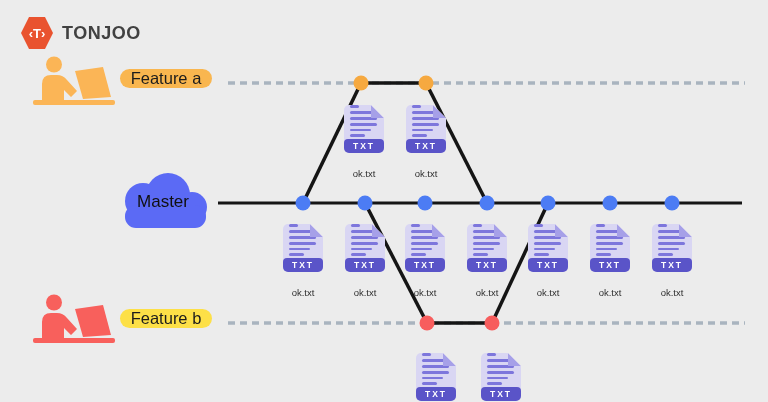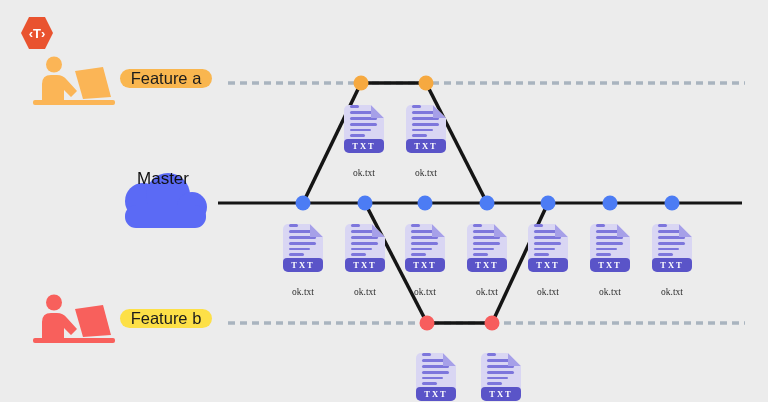--- a/index.html
+++ b/index.html
@@ -16,32 +16,32 @@
 
   
   .badge{
     height:19px;border-radius:10px;display:flex;align-items:center;justify-content:center;
     font-size:16.5px;color:#1c1c1c;width:92px;
   }
   .badge-a{left:120px;top:69px;background:#F9B64F;}
   .badge-b{left:120px;top:309px;background:#fde047;}
 
   
-  .cloud-wrap{left:112px;top:169px;width:102px;height:66px;display:flex;align-items:flex-start;justify-content:center;}
+  .cloud-wrap{left:112px;top:169px;width:102px;height:66px;display:flex;align-items:center;justify-content:center;}
   .cloud-wrap .cloud-svg{position:absolute;left:0;top:0;}
   .cloud-label{position:relative;font-size:17px;color:#101010;}
 
   
   .dot{width:15px;height:15px;border-radius:50%;transform:translate(-50%,-50%);}
   .dot-a{background:#F6A940;}
   .dot-m{background:#4C7CF4;}
   .dot-b{background:#F75D5D;}
 
   
-  .file{width:44px;text-align:center;font-family:Liberation Serif, serif;}
+  .file{width:44px;text-align:center;}
   .doc{
     position:relative;width:40px;height:48px;margin:0 auto;
     background:#D9D6F3;border-radius:5px;
     clip-path:polygon(0 0,27px 0,40px 13px,40px 100%,0 100%);
   }
   .fold{position:absolute;top:0;right:0;width:13px;height:13px;background:#A6A0E8;
     clip-path:polygon(0 0,100% 100%,0 100%);}
   .bar{display:block;height:3px;background:#7D76DC;border-radius:1.5px;margin:3px 0 0 6px;}
   .b1{width:9px;margin-top:8px;height:2.5px;}
   .b2{width:27px;}
@@ -57,20 +57,21 @@
   .fname{margin-top:15px;font-size:9.5px;color:#2e2e2e;}
 </style>
 </head>
 <body>
 
 <div class="abs logo">
   <svg width="34" height="36" viewBox="0 0 34 36">
     <polygon points="9,2 25,2 33,18 25,34 9,34 1,18" fill="#E9532F"></polygon>
     <text x="17" y="23" text-anchor="middle" font-size="13" font-weight="bold" fill="#ffffff" font-family="Liberation Sans, sans-serif">‹T›</text>
   </svg>
+  <span class="logo-text">TONJOO</span>
 </div>
 
 <svg class="abs" width="768" height="402" viewBox="0 0 768 402" style="left:0;top:0;pointer-events:none;">
 
   <line x1="228" y1="83" x2="745" y2="83" stroke="#A9B4BF" stroke-width="3.5" stroke-dasharray="7 5"></line>
   <line x1="228" y1="323" x2="745" y2="323" stroke="#A9B4BF" stroke-width="3.5" stroke-dasharray="7 5"></line>
 
   <line x1="218" y1="203" x2="742" y2="203" stroke="#151515" stroke-width="3"></line>
 
   <line x1="303" y1="203" x2="361" y2="83" stroke="#151515" stroke-width="3.5"></line>

